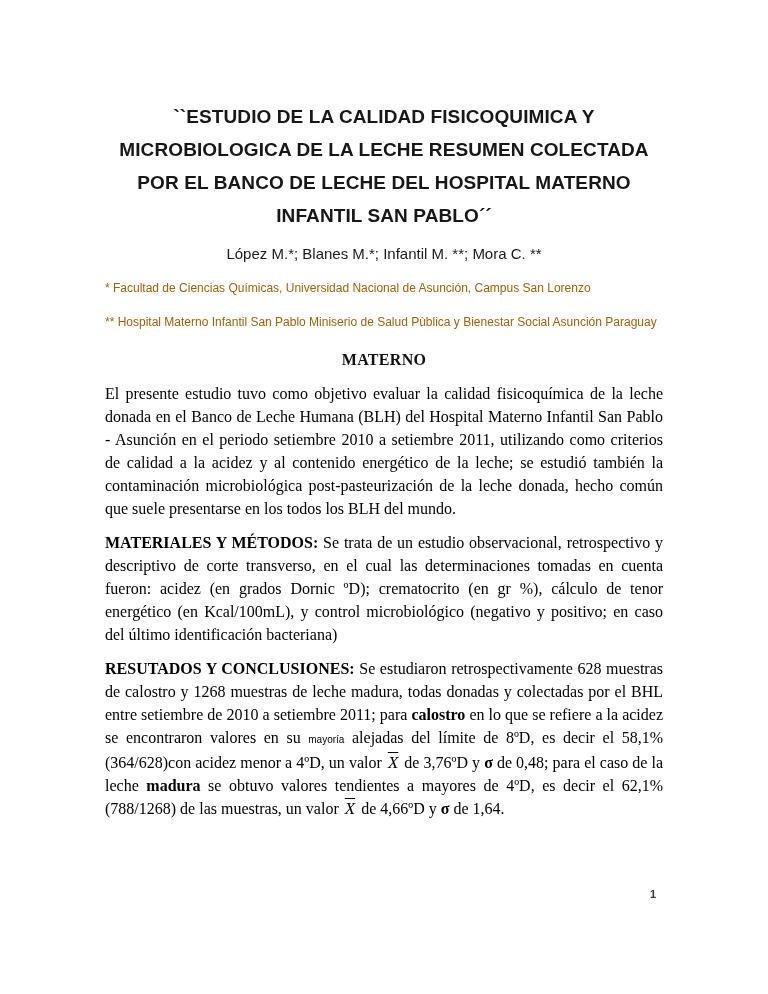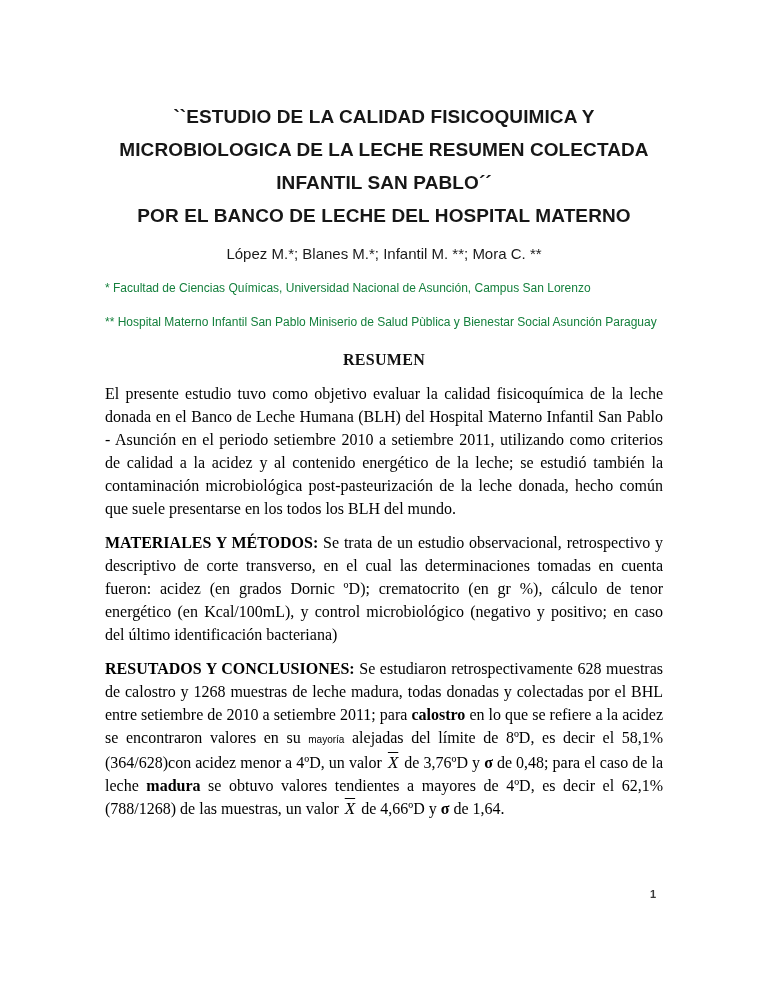--- a/index.html
+++ b/index.html
@@ -35,21 +35,21 @@
     line-height: 22px;
     text-align: center;
     color: #1a1a1a;
   }
   .affiliation {
     margin-top: 12px;
     font-family: "Liberation Sans", sans-serif;
     font-size: 12px;
     line-height: 22px;
     text-align: left;
-    color: #15803d;
+    color: #a16207;
   }
   .section-heading-centered {
     margin-top: 15px;
     font-family: "Liberation Serif", serif;
     font-weight: 700;
     font-size: 16px;
     line-height: 23px;
     text-align: center;
     color: #111111;
     letter-spacing: 0.3px;
@@ -90,30 +90,30 @@
 </style>
 </head>
 <body>
 
 <div class="page">
   <div class="content">
 
     <h1 class="title">
       <div class="title-line">``ESTUDIO DE LA CALIDAD FISICOQUIMICA Y</div>
       <div class="title-line">MICROBIOLOGICA DE LA LECHE RESUMEN COLECTADA</div>
+      <div class="title-line">POR EL BANCO DE LECHE DEL HOSPITAL MATERNO</div>
       <div class="title-line">INFANTIL SAN PABLO´´</div>
-      <div class="title-line">POR EL BANCO DE LECHE DEL HOSPITAL MATERNO</div>
     </h1>
 
     <div class="authors">López M.*; Blanes M.*; Infantil M. **; Mora C. **</div>
 
     <div class="affiliation">* Facultad de Ciencias Químicas, Universidad Nacional de Asunción, Campus San Lorenzo</div>
     <div class="affiliation">** Hospital Materno Infantil San Pablo Miniserio de Salud Pùblica y Bienestar Social Asunción Paraguay</div>
 
-    <div class="section-heading-centered">RESUMEN</div>
+    <div class="section-heading-centered">MATERNO</div>
 
     <p class="body-par">El presente estudio tuvo como objetivo evaluar la calidad fisicoquímica de la leche donada en el Banco de Leche Humana (BLH) del Hospital Materno Infantil San Pablo - Asunción en el periodo setiembre 2010 a setiembre 2011, utilizando como criterios de calidad a la acidez y al contenido energético de la leche; se estudió también la contaminación microbiológica post-pasteurización de la leche donada, hecho común que suele presentarse en los todos los BLH del mundo.</p>
 
     <p class="body-par"><span class="run-bold">MATERIALES Y MÉTODOS:</span><span> Se trata de un estudio observacional, retrospectivo y descriptivo de corte transverso, en el cual las determinaciones tomadas en cuenta fueron: acidez (en grados Dornic ºD); crematocrito (en gr %), cálculo de tenor energético (en Kcal/100mL), y control microbiológico (negativo y positivo; en caso del último identificación bacteriana)</span></p>
 
     <p class="body-par"><span class="run-bold">RESUTADOS Y CONCLUSIONES:</span><span> Se estudiaron retrospectivamente 628 muestras de calostro y 1268 muestras de leche madura, todas donadas y colectadas por el BHL entre setiembre de 2010 a setiembre 2011; para </span><span class="run-bold">calostro</span><span> en lo que se refiere a la acidez se encontraron valores en su </span><span class="run-sans">mayoría</span><span> alejadas del límite de 8ºD, es decir el 58,1%(364/628)con acidez menor a 4ºD, un valor </span><span class="xbar">X</span><span> de 3,76ºD y </span><span class="sigma">σ</span><span> de 0,48; para el caso de la leche </span><span class="run-bold">madura</span><span> se obtuvo valores tendientes a mayores de 4ºD, es decir el 62,1%(788/1268) de las muestras, un valor </span><span class="xbar">X</span><span> de 4,66ºD y </span><span class="sigma">σ</span><span> de 1,64.</span></p>
 
   </div>
 
   <div class="page-number">1</div>

